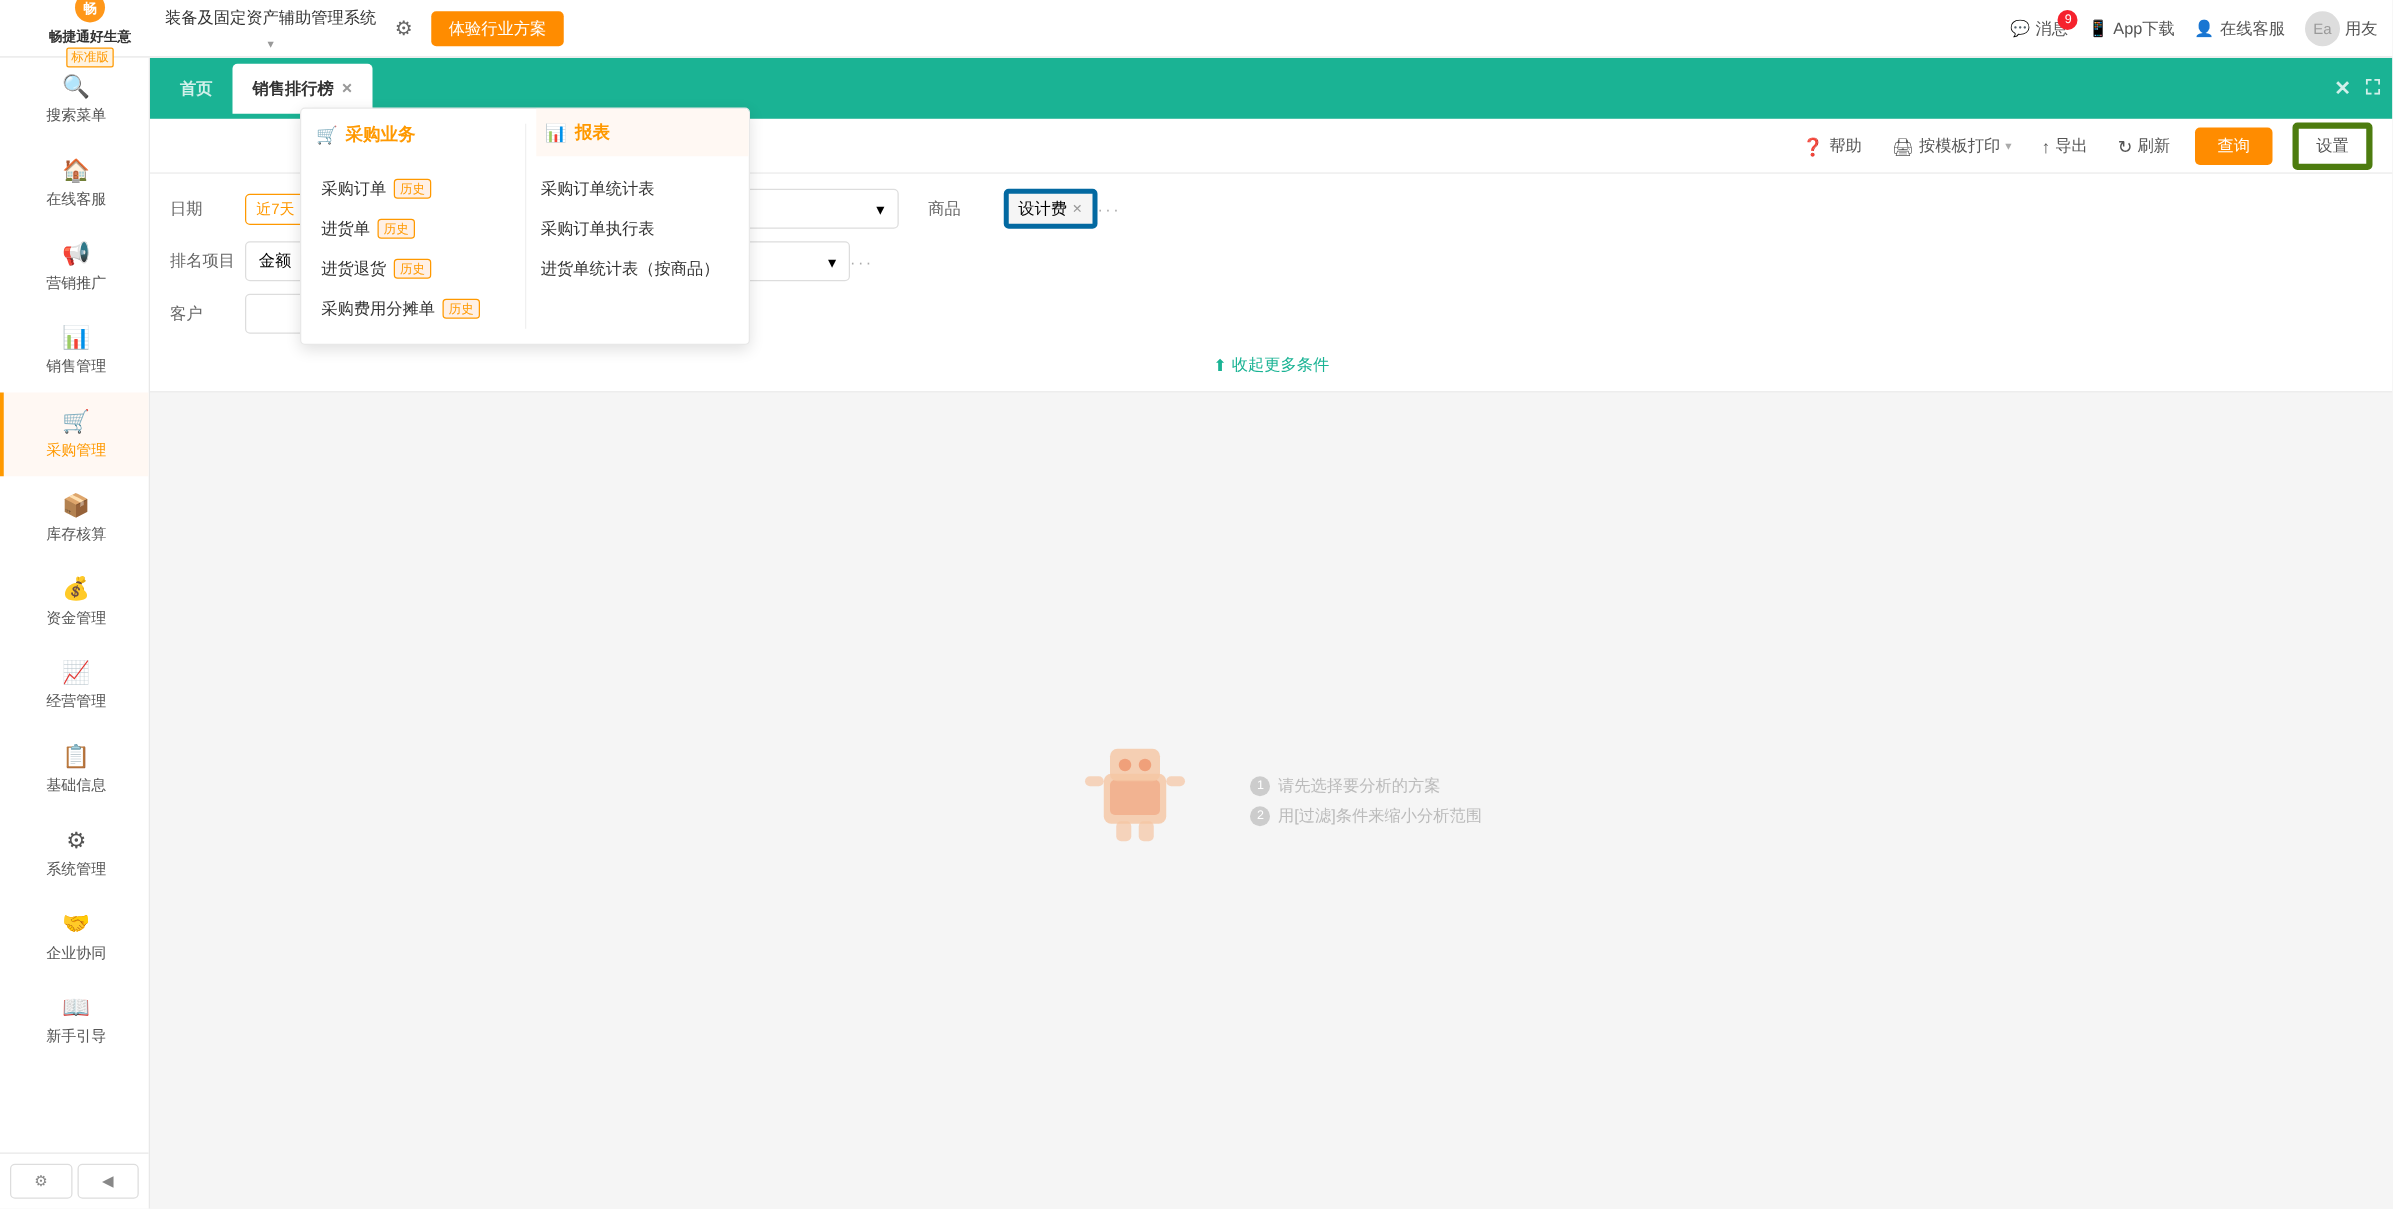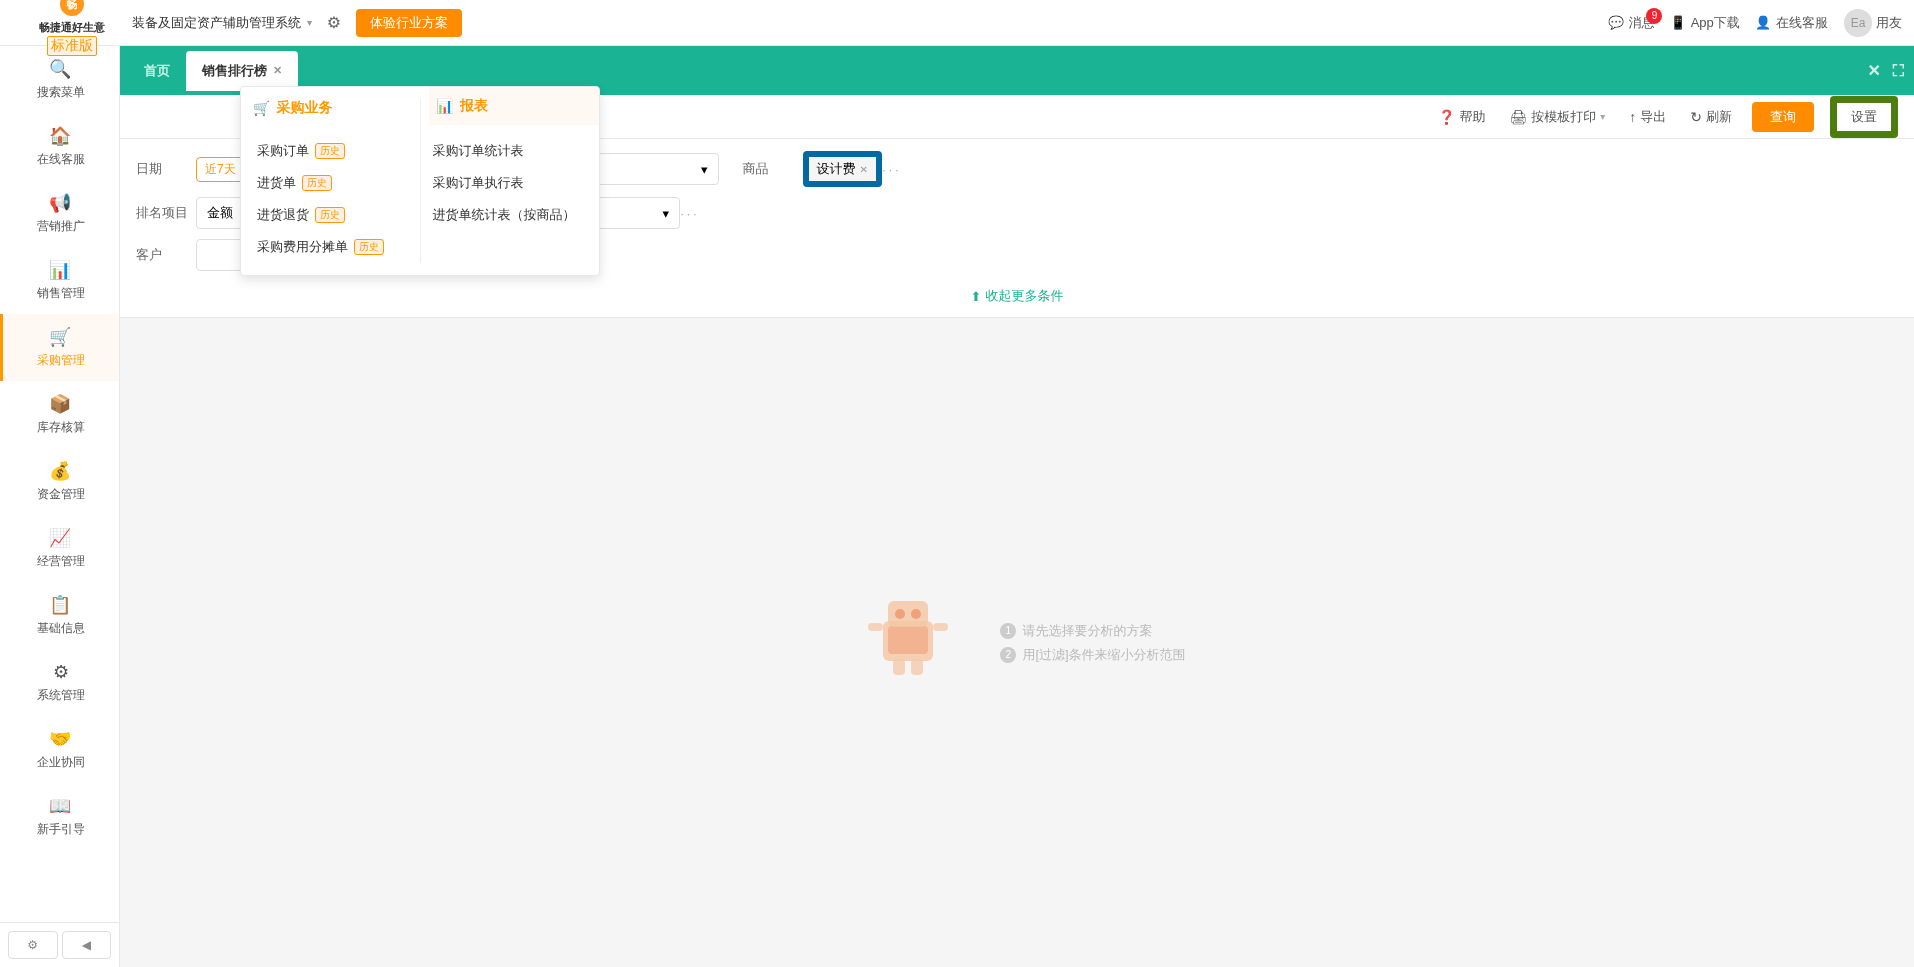--- a/index.html
+++ b/index.html
@@ -22,40 +22,41 @@
       flex-direction: column;
       align-items: center;
       justify-content: center;
       flex-shrink: 0;
     }
     .logo-icon {
       width: 36px;
       height: 30px;
     }
     .logo-tag {
-      font-size: 14px;
+      font-size: 10px;
       color: #f90;
       background: #fff3e0;
       border: 1px solid #f90;
       border-radius: 2px;
       padding: 0 3px;
       margin-top: 1px;
     }
     .header-middle {
       flex: 1;
       display: flex;
       align-items: center;
       gap: 8px;
     }
     .sys-title {
       font-size: 13px;
       color: #333;
       display: flex;
       align-items: center;
       gap: 6px;
+      flex-direction: column;
     }
     .sys-title-text { font-weight: 500; }
     .dropdown-arrow { color: #999; font-size: 10px; }
     .gear-btn {
       width: 28px; height: 28px;
       display: flex; align-items: center; justify-content: center;
       cursor: pointer; color: #666;
       font-size: 16px;
     }
     .industry-btn {
@@ -241,21 +242,21 @@
       color: #fff;
       border: none;
       border-radius: 4px;
       padding: 6px 18px;
       font-size: 13px;
       cursor: pointer;
     }
     .btn-default {
       background: #fff;
       color: #555;
-      border: 7px solid #4d7c0f;
+      border: 5px solid #4d7c0f;
       border-radius: 4px;
       padding: 5px 14px;
       font-size: 13px;
       cursor: pointer;
     }
 
     
     .filter-area {
       background: #fff;
       padding: 12px 16px;
@@ -270,21 +271,21 @@
     .filter-label {
       font-size: 13px;
       color: #666;
       min-width: 60px;
     }
     .filter-tag {
       display: flex;
       align-items: center;
       gap: 4px;
       background: #f5f5f5;
-      border: 6px solid #0369a1;
+      border: 4px solid #0369a1;
       border-radius: 4px;
       padding: 3px 8px;
       font-size: 13px;
     }
     .filter-tag-close { color: #999; cursor: pointer; font-size: 10px; }
     .filter-date-range {
       display: flex;
       align-items: center;
       gap: 4px;
       font-size: 13px;

